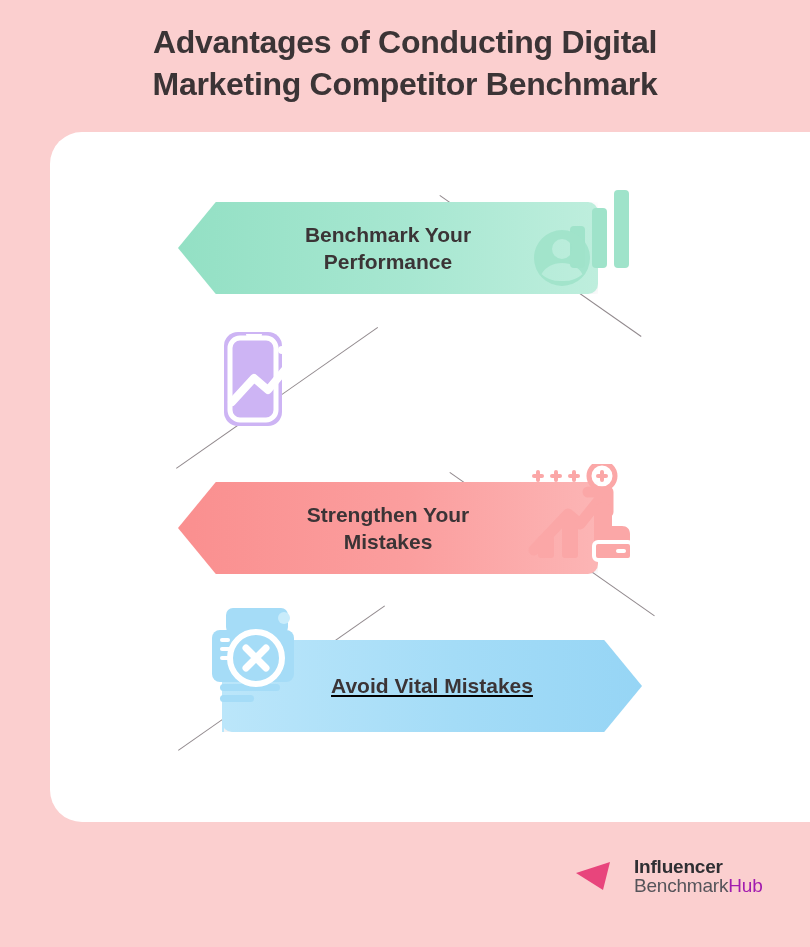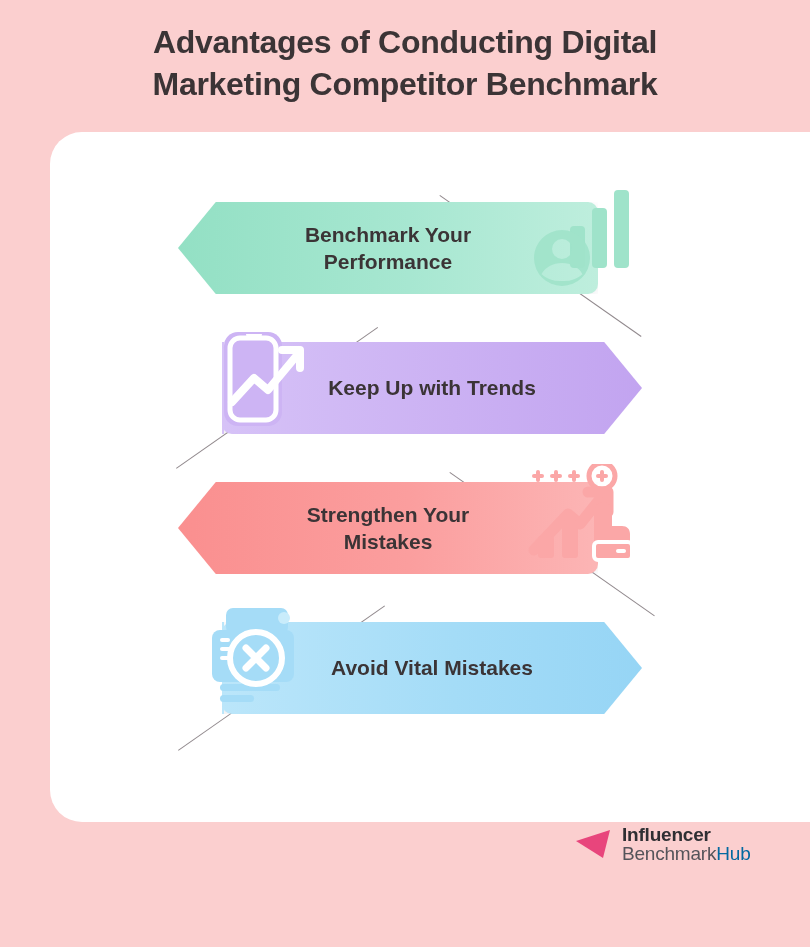--- a/index.html
+++ b/index.html
@@ -134,39 +134,39 @@
     width: 112px;
     height: 104px;
     z-index: 2;
   }
   .icon-wrap svg { width: 100%; height: 100%; display: block; }
 
   
   .logo {
     position: absolute;
     left: 576px;
-    top: 825px;
+    top: 857px;
     display: flex;
     align-items: center;
-    gap: 6px;
+    gap: 18px;
   }
   .logo-mark { width: 40px; height: 34px; flex: 0 0 auto; }
   .logo-text { display: flex; flex-direction: column; line-height: 1.02; }
   .logo-top {
     font-size: 19px;
     font-weight: bold;
     color: #2f2f33;
     letter-spacing: -0.2px;
   }
   .logo-bottom {
     font-size: 19px;
     color: #55545a;
     letter-spacing: -0.2px;
   }
-  .logo-bottom .hub { color: #0369a1; }
+  .logo-bottom .hub { color: #a21caf; }
 </style>
 </head>
 <body>
 
 <div class="poster">
 
   <div class="title-block">
     <div class="title-line">Advantages of Conducting Digital</div>
     <div class="title-line">Marketing Competitor Benchmark</div>
   </div>
@@ -203,24 +203,20 @@
         <svg viewBox="0 0 112 104" aria-hidden="true">
           <rect x="18" y="4" width="58" height="94" rx="14" fill="#CDB4F4"></rect>
           <rect x="24" y="10" width="46" height="82" rx="10" fill="none" stroke="#ffffff" stroke-width="5"></rect>
           <path d="M40 6h16a5 5 0 0 1-5 5h-6a5 5 0 0 1-5-5z" fill="#ffffff"></path>
           <path d="M26 74 L48 50 L62 62 L92 26" fill="none" stroke="#ffffff" stroke-width="8" stroke-linecap="round" stroke-linejoin="round"></path>
           <path d="M76 22 h18 v18" fill="none" stroke="#ffffff" stroke-width="8" stroke-linecap="round" stroke-linejoin="round"></path>
           <path d="M26 74 L48 50 L62 62 L92 26" fill="none" stroke="#CDB4F4" stroke-width="3" stroke-linecap="round" stroke-linejoin="round" opacity="0"></path>
         </svg>
       </div>
 
-      <div class="banner point-right" style="background:linear-gradient(90deg,#D6C2F7 0%,#CBB1F3 55%,#C2A4F0 100%); top:22px;">
-        <div class="banner-left-tail" style="background:linear-gradient(90deg,rgba(214,194,247,0) 0%,#D6C2F7 100%);"></div>
-        <div class="banner-label">Keep Up with Trends</div>
-      </div>
     </div>
 
     <div class="row row-3">
       <div class="slash" style="left:400px; top:12px; width:250px; transform:rotate(35deg);"></div>
 
       <div class="icon-wrap" style="left:472px; top:4px;">
         <svg viewBox="0 0 112 104" aria-hidden="true">
           <g fill="#FBA7A7">
             <rect x="10" y="10" width="12" height="4" rx="2"></rect>
             <rect x="14" y="6" width="4" height="12" rx="2"></rect>
@@ -266,21 +262,21 @@
             <rect x="22" y="43" width="16" height="4" rx="2"></rect>
             <rect x="22" y="52" width="13" height="4" rx="2"></rect>
           </g>
           <rect x="22" y="80" width="60" height="7" rx="3.5" fill="#A5DCF7"></rect>
           <rect x="22" y="91" width="34" height="7" rx="3.5" fill="#A5DCF7"></rect>
           <circle cx="58" cy="54" r="26" fill="#A5DCF7" stroke="#ffffff" stroke-width="6"></circle>
           <path d="M48 44 L68 64 M68 44 L48 64" stroke="#ffffff" stroke-width="7" stroke-linecap="round"></path>
         </svg>
       </div>
 
-      <div class="banner point-right" style="background:linear-gradient(90deg,#BBE6FA 0%,#A4DCF7 55%,#96D5F5 100%); top:22px;">
+      <div class="banner point-right" style="background:linear-gradient(90deg,#BBE6FA 0%,#A4DCF7 55%,#96D5F5 100%); top:40px;text-decoration:underline;">
         <div class="banner-left-tail" style="background:linear-gradient(90deg,rgba(187,230,250,0) 0%,#BBE6FA 100%);"></div>
         <div class="banner-label">Avoid Vital Mistakes</div>
       </div>
     </div>
 
   </div>
 
   <div class="logo">
     <svg class="logo-mark" viewBox="0 0 40 34" aria-hidden="true">
       <path d="M0 14 L34 3 L27 31 Z" fill="#E8457C"></path>

